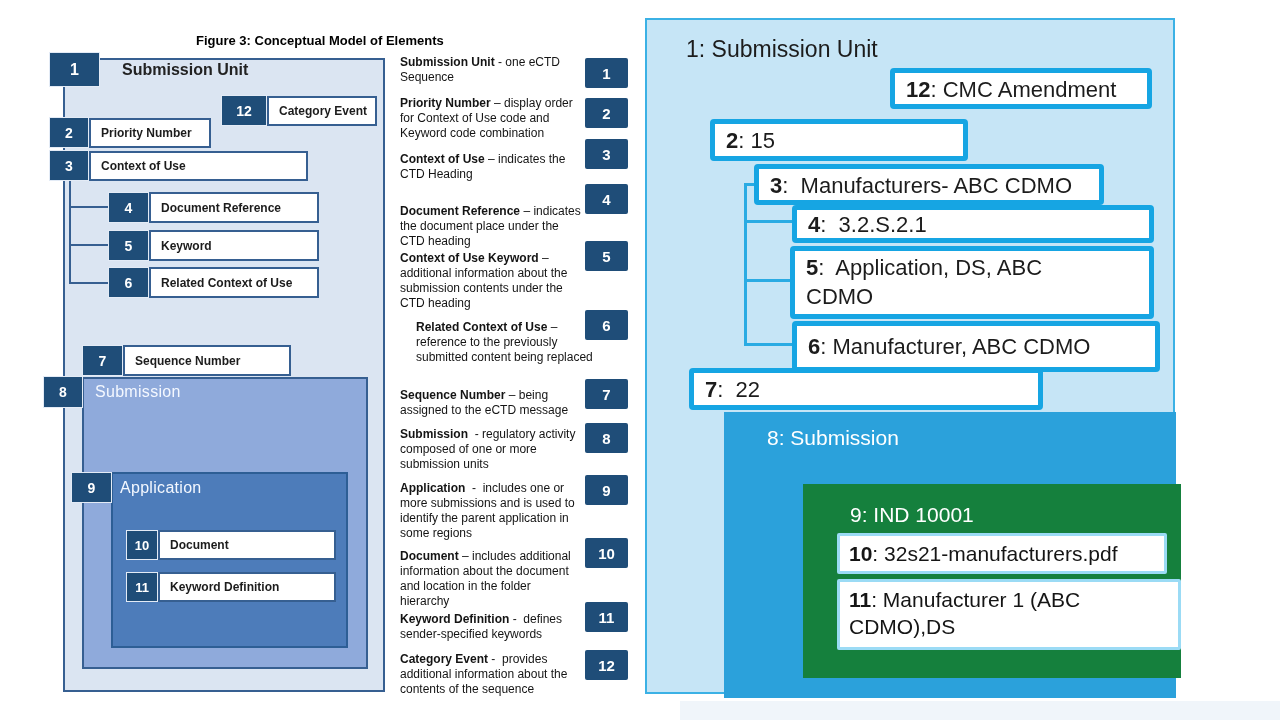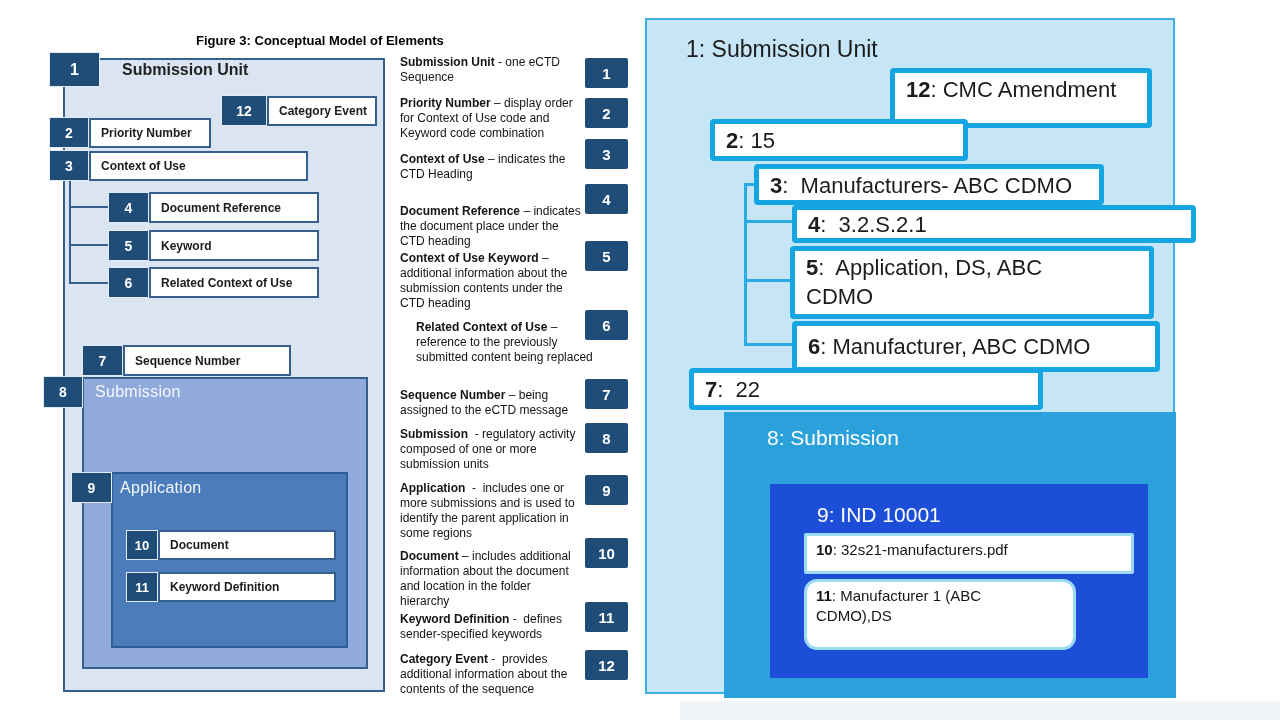--- a/index.html
+++ b/index.html
@@ -29,23 +29,23 @@
          font-size:15px;display:flex;align-items:center;justify-content:center;border-radius:2px;}
 
   
   .panel{left:645px;top:18px;width:530px;height:676px;background:#c6e5f6;border:2px solid #3bb1e5;}
   .rheader{font-size:23px;color:#1c1c1c;}
   .rbox{background:#fff;border:5px solid #16a5e3;border-radius:4px;font-size:22px;color:#1c1c1c;
         padding:3px 6px 2px 11px;white-space:pre-wrap;line-height:1.3;}
   .rbox b{font-weight:bold;}
   .rline{background:#2aabe3;}
   .rsub{background:#2ba1db;}
-  .rapp{background:#1d4ed8;}
+  .rapp{background:#15803d;margin-left:33px;}
   .rwhite-label{color:#ffffff;font-size:21px;text-align:center;}
-  .rbox-inner{background:#fff;border:3px solid #9bdbf5;border-radius:2px;font-size:15px;color:#151515;
+  .rbox-inner{background:#fff;border:3px solid #9bdbf5;border-radius:2px;font-size:21px;color:#151515;
         padding:4px 5px 2px 9px;white-space:pre-wrap;line-height:1.3;}
   .rbox-inner b{font-weight:bold;}
   .footband{left:680px;top:701px;width:600px;height:19px;background:#f0f5fa;}
 </style>
 </head>
 <body>
 
 <div class="abs fig-title">Figure 3: Conceptual Model of Elements</div>
 
 <div class="abs ld-outer"></div>
@@ -123,42 +123,42 @@
 <div class="abs panel">
 
   <div class="abs rheader" style="left:39px;top:16px;">1: Submission Unit</div>
 
   <div class="abs rline" style="left:97px;top:163px;width:3px;height:163px;"></div>
   <div class="abs rline" style="left:97px;top:163px;width:13px;height:3px;"></div>
   <div class="abs rline" style="left:97px;top:200px;width:50px;height:3px;"></div>
   <div class="abs rline" style="left:97px;top:259px;width:48px;height:3px;"></div>
   <div class="abs rline" style="left:97px;top:323px;width:50px;height:3px;"></div>
 
-  <div class="abs rbox" style="left:243px;top:48px;width:262px;height:60px;"><b>12</b><span>: CMC Amendment</span></div>
+  <div class="abs rbox" style="left:243px;top:48px;width:262px;height:41px;"><b>12</b><span>: CMC Amendment</span></div>
 
   <div class="abs rbox" style="left:63px;top:99px;width:258px;height:42px;"><b>2</b><span>: 15</span></div>
 
   <div class="abs rbox" style="left:107px;top:144px;width:350px;height:41px;"><b>3</b><span>:  Manufacturers- ABC CDMO</span></div>
 
-  <div class="abs rbox" style="left:145px;top:185px;width:404px;height:38px;padding-top:1px;"><b>4</b><span>:  3.2.S.2.1</span></div>
+  <div class="abs rbox" style="left:145px;top:185px;width:362px;height:38px;padding-top:1px;"><b>4</b><span>:  3.2.S.2.1</span></div>
 
   <div class="abs rbox" style="left:143px;top:226px;width:364px;height:73px;"><b>5</b><span>:  Application, DS, ABC
 CDMO</span></div>
 
   <div class="abs rbox" style="left:145px;top:301px;width:368px;height:51px;padding-top:7px;"><b>6</b><span>: Manufacturer, ABC CDMO</span></div>
 
   <div class="abs rbox" style="left:42px;top:348px;width:354px;height:42px;"><b>7</b><span>:  22</span></div>
 
   <div class="abs rsub" style="left:77px;top:392px;width:452px;height:286px;">
     <div class="abs rwhite-label" style="left:43px;top:14px;">8: Submission</div>
 
     <div class="abs rapp" style="left:46px;top:72px;width:378px;height:194px;">
       <div class="abs rwhite-label" style="left:47px;top:19px;">9: IND 10001</div>
 
       <div class="abs rbox-inner" style="left:34px;top:49px;width:330px;height:41px;"><b>10</b><span>: 32s21-manufacturers.pdf</span></div>
 
-      <div class="abs rbox-inner" style="left:34px;top:95px;width:272px;height:71px;border-radius:13px;"><b>11</b><span>: Manufacturer 1 (ABC
+      <div class="abs rbox-inner" style="left:34px;top:95px;width:344px;height:71px;"><b>11</b><span>: Manufacturer 1 (ABC
 CDMO),DS</span></div>
     </div>
   </div>
 </div>
 
 <div class="abs footband"></div>
 
 </body></html>

